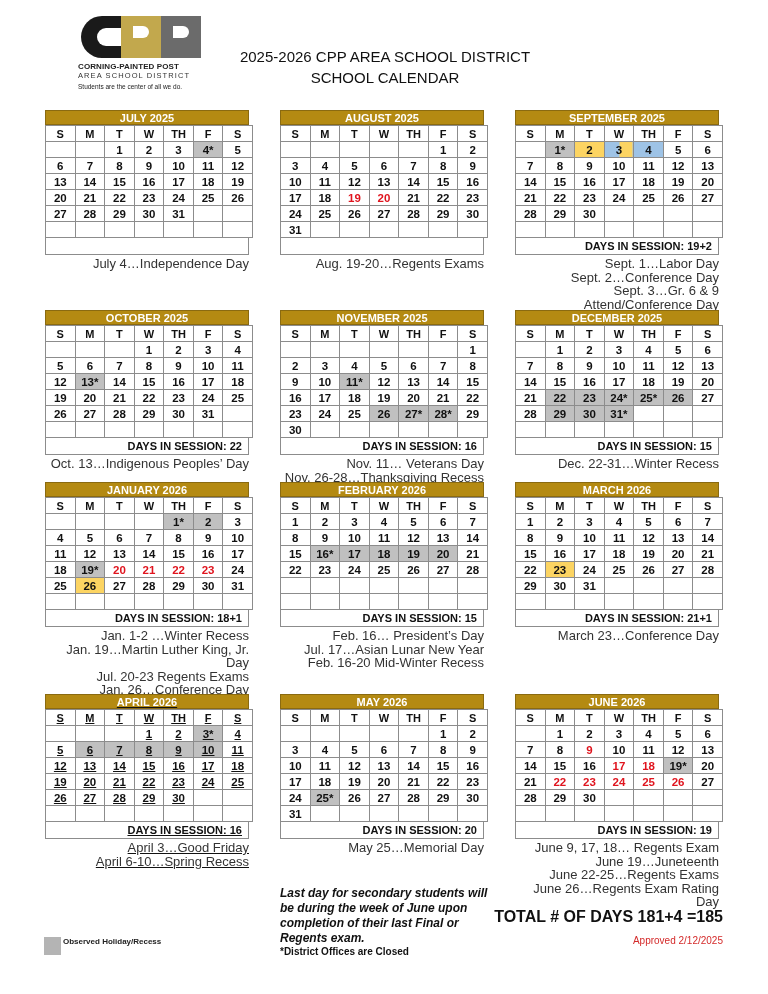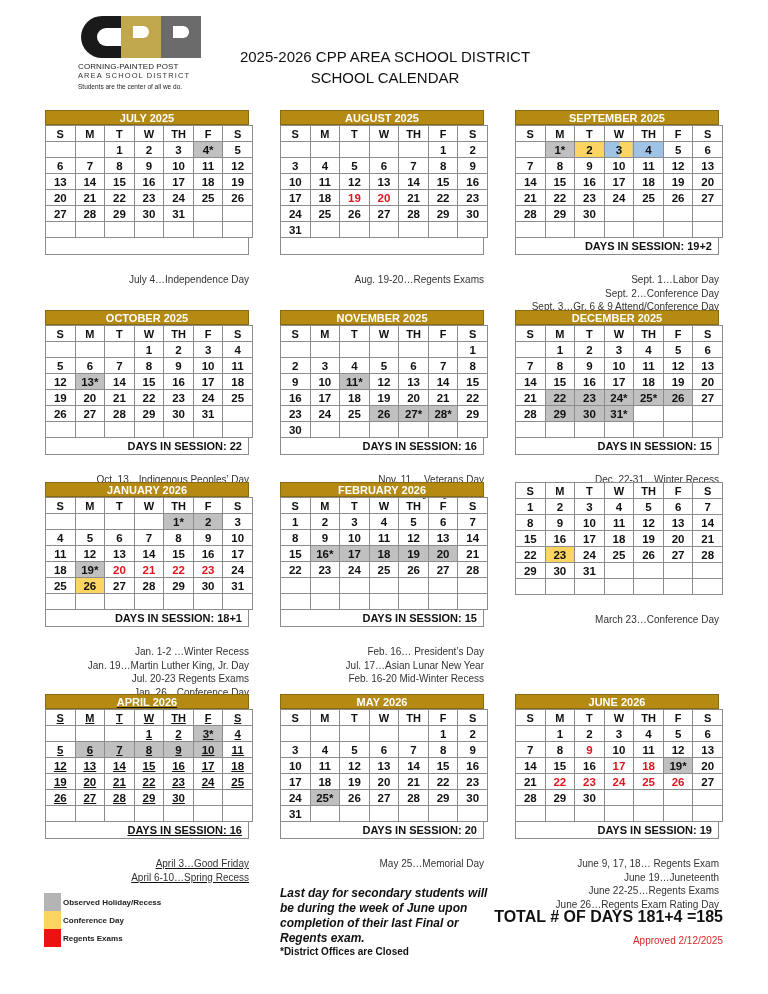--- a/index.html
+++ b/index.html
@@ -6,40 +6,40 @@
   body { width: 768px; height: 994px; background: #ffffff; font-family: "Liberation Sans", sans-serif; color: #111; position: relative; overflow: hidden; }
   .logo { position: absolute; left: 78px; top: 16px; width: 130px; }
   .logo-mark { position: relative; height: 42px; width: 120px; margin-left: 3px; }
   .lm { position: absolute; top: 0; height: 42px; }
   .lm-c { left: 0; width: 40px; background: #1a1a1a; border-radius: 21px 0 0 21px; }
   .lm-c::after { content: ""; position: absolute; left: 16px; top: 12px; width: 24px; height: 18px; background: #fff; border-radius: 9px 0 0 9px; }
   .lm-p1 { left: 40px; width: 40px; background: #c2a84d; }
   .lm-p1::after { content: ""; position: absolute; left: 12px; top: 10px; width: 16px; height: 12px; background: #fff; border-radius: 0 6px 6px 0; }
   .lm-p2 { left: 80px; width: 40px; background: #6b6b6b; }
   .lm-p2::after { content: ""; position: absolute; left: 12px; top: 10px; width: 16px; height: 12px; background: #fff; border-radius: 0 6px 6px 0; }
-  .logo-name { font-size: 8px; font-weight: normal; color: #222; margin-top: 4px; letter-spacing: 0.1px; white-space: nowrap; }
+  .logo-name { font-size: 8px; font-weight: bold; color: #222; margin-top: 4px; letter-spacing: 0.1px; white-space: nowrap; }
   .logo-sub { font-size: 7.5px; color: #333; letter-spacing: 1.1px; white-space: nowrap; }
   .logo-tag { font-size: 6.5px; color: #222; margin-top: 3px; white-space: nowrap; }
   .title { position: absolute; left: 230px; top: 46px; width: 310px; text-align: center; font-weight: normal; font-size: 15px; line-height: 21px; color: #111; }
 
   .month { position: absolute; width: 204px; }
   .mhead { background: #b8860b; background: #b48a12; color: #fff; font-weight: bold; font-size: 11px; text-align: center; height: 15px; line-height: 15px; border: 1px solid #8a6a10; }
   table.cal { border-collapse: collapse; width: 208px; table-layout: fixed; }
   table.cal td, table.cal th { border: 1px solid #8c8c8c; height: 16px; text-align: center; font-size: 11.5px; font-weight: bold; padding: 0; line-height: 14px; }
   table.cal th { font-size: 11px; }
   .hol { background: #c0c0c0; }
   .conf { background: #fcd462; }
   .blue { background: #9ec3e6; }
   .split { background: linear-gradient(to right, #9ec3e6 0%, #9ec3e6 55%, #fcd462 55%, #fcd462 100%); }
   .red { color: #e0141e; }
   .session { border: 1px solid #8c8c8c; border-top: none; height: 17px; font-size: 11px; font-weight: bold; text-align: right; padding-right: 6px; line-height: 16px; }
-  .notes { font-size: 10px; text-align: right; line-height: 13.5px; color: #333; margin-top: 18px; }
+  .notes { font-size: 13px; text-align: right; line-height: 13.5px; color: #333; margin-top: 2px; }
 
   .legend { position: absolute; left: 44px; top: 893px; }
-  .leg-row { display: flex; align-items: center; height: 18px; }
+  .leg-row { display: flex; height: 18px; margin-top: 44px; }
   .leg-sw { width: 17px; height: 18px; }
   .leg-txt { font-size: 8px; font-weight: bold; margin-left: 2px; color: #222; }
   .note-italic { position: absolute; left: 280px; top: 886px; font-size: 12px; font-weight: bold; font-style: italic; line-height: 15px; width: 220px; color: #111; }
   .note-closed { position: absolute; left: 280px; top: 946px; font-size: 10px; font-weight: bold; color: #111; }
   .total { position: absolute; right: 45px; top: 908px; font-size: 16px; font-weight: bold; }
   .approved { position: absolute; right: 45px; top: 935px; font-size: 10px; color: #d42a2a; }
 </style>
 </head>
 <body>
 
@@ -655,20 +655,21 @@
         </tbody>
       </table>
       <div class="session">DAYS IN SESSION:  15</div>
       <div class="notes">
         <div>Feb. 16… President’s Day</div>
         <div>Jul. 17…Asian Lunar New Year</div>
         <div>Feb. 16-20 Mid-Winter Recess</div>
       </div>
     </div>
     <div class="month" style="left: 515px; top: 482px;">
+      <div class="mhead">MARCH 2026</div>
       <table class="cal">
         <tbody>
           <tr>
             <th>S</th>
             <th>M</th>
             <th>T</th>
             <th>W</th>
             <th>TH</th>
             <th>F</th>
             <th>S</th>
@@ -722,20 +723,21 @@
             <td class=""></td>
             <td class=""></td>
             <td class=""></td>
             <td class=""></td>
             <td class=""></td>
             <td class=""></td>
             <td class=""></td>
           </tr>
         </tbody>
       </table>
+      <div class="session">DAYS IN SESSION:  21+1</div>
       <div class="notes">
         <div>March 23…Conference Day</div>
       </div>
     </div>
     <div class="month" style="left: 45px; top: 694px; text-decoration: underline;">
       <div class="mhead">APRIL 2026</div>
       <table class="cal">
         <tbody>
           <tr>
             <th>S</th>

